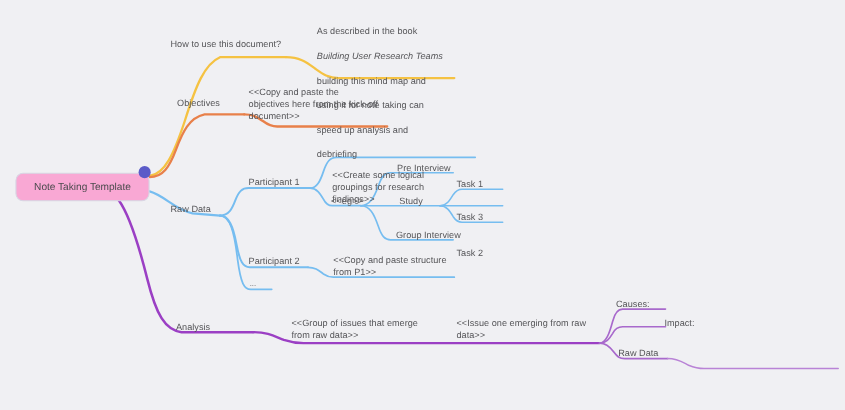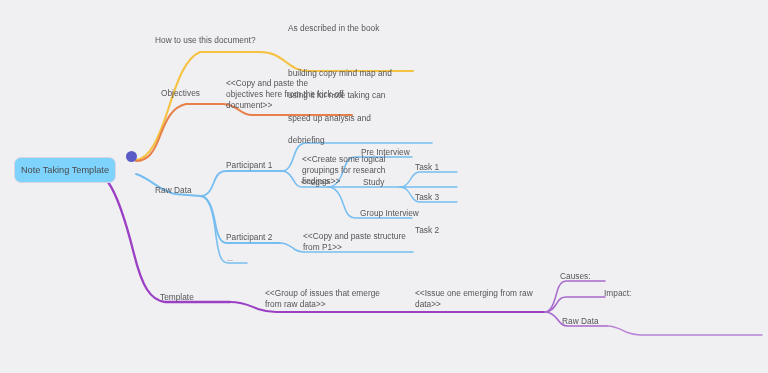--- a/index.html
+++ b/index.html
@@ -28,23 +28,23 @@
     white-space: pre-line;
     letter-spacing: 0.02px;
   }
   .node-label.italic-line em {
     font-style: italic;
   }
   #root-node {
     position: absolute;
     left: 14px;
     top: 157px;
-    width: 102px;
+    width: 122px;
     height: 26px;
-    background: #7dd3fc;
+    background: #f9a8d4;
     border: 1px solid #d8d6e4;
     border-radius: 7px;
     box-sizing: border-box;
     display: flex;
     align-items: center;
     justify-content: center;
   }
   #root-label {
     color: #4a4a4d;
     font-size: 9.2px;
@@ -120,22 +120,22 @@
 
   <div id="root-node">
     <span id="root-label">Note Taking Template</span>
   </div>
   <div id="root-dot"></div>
 
   <div class="node-label" style="left:155px; top:35px;">How to use this document?</div>
 
   <div class="node-label italic-line" style="left:288px; top:12px; width:120px;">
     <span>As described in the book</span><br>
-    <br>
-    <span>building copy mind map and</span><br>
+    <em>Building User Research Teams</em><br>
+    <span>building this mind map and</span><br>
     <span>using it for note taking can</span><br>
     <span>speed up analysis  and</span><br>
     <span>debriefing</span>
   </div>
 
   <div class="node-label" style="left:161px; top:88px;">Objectives</div>
   <div class="node-label" style="left:226px; top:78px; width:125px;">&lt;&lt;Copy and paste the
 objectives here from the kick-off
 document&gt;&gt;</div>
 
@@ -159,21 +159,21 @@
 
   <div class="node-label" style="left:360px; top:208px;">Group Interview</div>
 
   <div class="node-label" style="left:226px; top:232px;">Participant 2</div>
 
   <div class="node-label" style="left:303px; top:231px; width:120px;">&lt;&lt;Copy and paste structure
 from P1&gt;&gt;</div>
 
   <div class="node-label" style="left:227px; top:253px; font-size:7px;">...</div>
 
-  <div class="node-label" style="left:160px; top:292px;">Template</div>
+  <div class="node-label" style="left:160px; top:292px;">Analysis</div>
 
   <div class="node-label" style="left:265px; top:288px; width:130px;">&lt;&lt;Group of issues that emerge
 from raw data&gt;&gt;</div>
 
   <div class="node-label" style="left:415px; top:288px; width:125px;">&lt;&lt;Issue one emerging from raw
 data&gt;&gt;</div>
 
   <div class="node-label" style="left:560px; top:271px;">Causes:</div>
 
   <div class="node-label" style="left:560px; top:288px;padding-left:44px;">Impact:</div>

